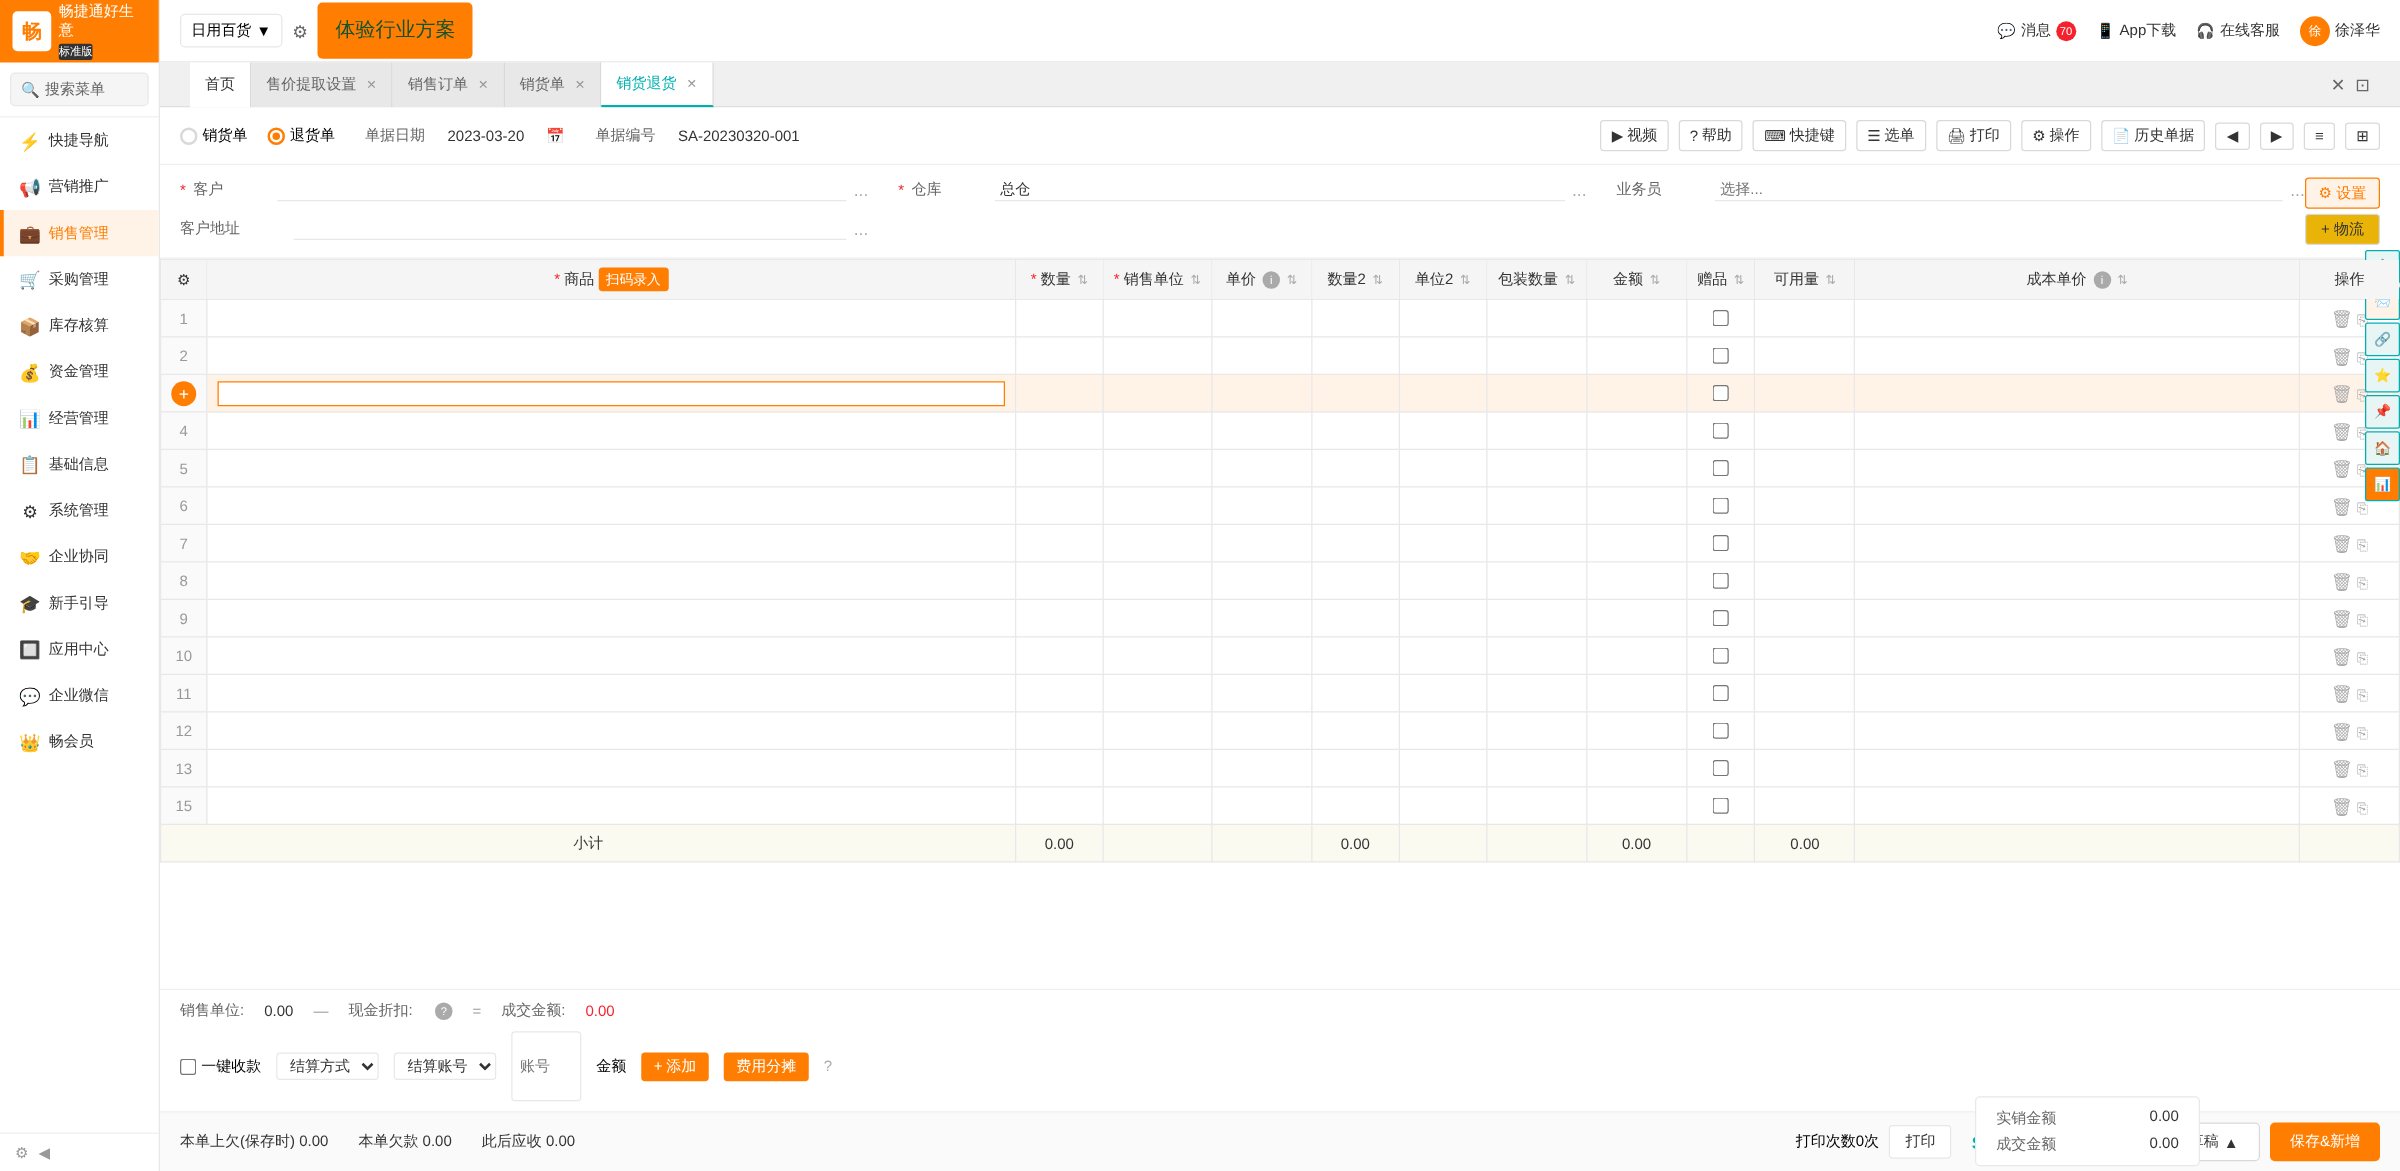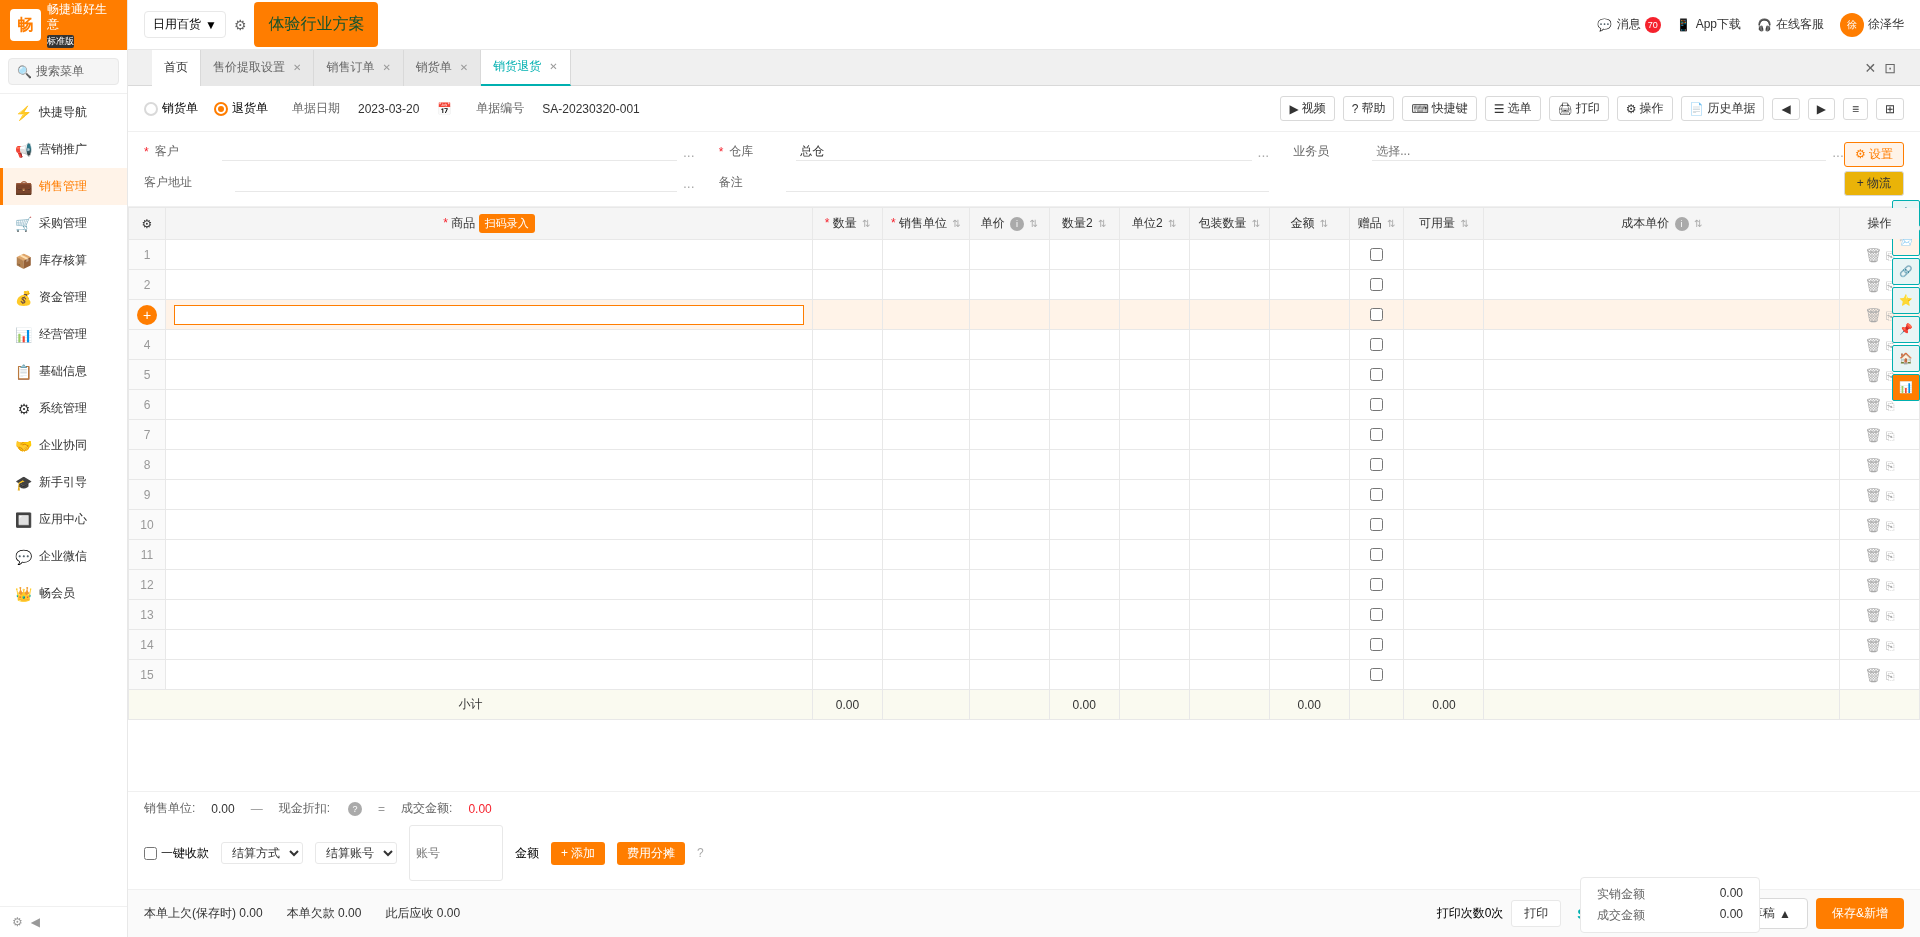--- a/index.html
+++ b/index.html
@@ -307,21 +307,21 @@
       border: 1px solid #e8e8e8;
       border-radius: 3px;
       padding: 2px 6px;
       background: #fff;
       color: #333;
     }
     .bottom-input {
       border: 1px solid #e8e8e8;
       border-radius: 3px;
       padding: 20px 6px;
-      width: 94px;
+      width: 56px;
       outline: none;
     }
     .add-btn {
       background: #ff7d00;
       color: #fff;
       border: none;
       border-radius: 3px;
       padding: 3px 10px;
       cursor: pointer;
       display: flex; align-items: center; gap: 3px;
@@ -621,24 +621,20 @@
           <input class="field-input" type="text" placeholder="选择..." style="">
           <span class="field-dots">...</span>
         </div>
 
         <div class="field-row">
           <span class="field-label">客户地址</span>
           <input class="field-input" type="text" style="flex: 1 1 0%;">
           <span class="field-dots">...</span>
         </div>
 
-        <div class="field-row">
-          <span class="field-label">备注</span>
-          <input class="field-input" type="text" style="flex: 1 1 0%;">
-        </div>
       </div>
       <div class="action-side">
         <button class="action-btn orange">
           <span>⚙</span>
           <span>设置</span>
         </button>
         <button class="action-btn">
           <span>+ 物流</span>
         </button>
       </div>
@@ -991,44 +987,20 @@
       </td>
       <td></td>
       <td></td>
       <td>
         <button class="delete-btn">🗑</button>
         <button class="copy-btn">⎘</button>
       </td>
     </tr>
             <tr>
       <td class="row-number">13</td>
-      <td>
-        
-      </td>
-      <td></td>
-      <td></td>
-      <td></td>
-      <td></td>
-      <td></td>
-      <td></td>
-      <td></td>
-      <td>
-        <div class="checkbox-cell">
-          <input type="checkbox" style="">
-        </div>
-      </td>
-      <td></td>
-      <td></td>
-      <td>
-        <button class="delete-btn">🗑</button>
-        <button class="copy-btn">⎘</button>
-      </td>
-    </tr>
-            <tr>
-      <td class="row-number">14</td>
       <td>
         
       </td>
       <td></td>
       <td></td>
       <td></td>
       <td></td>
       <td></td>
       <td></td>
       <td></td>

